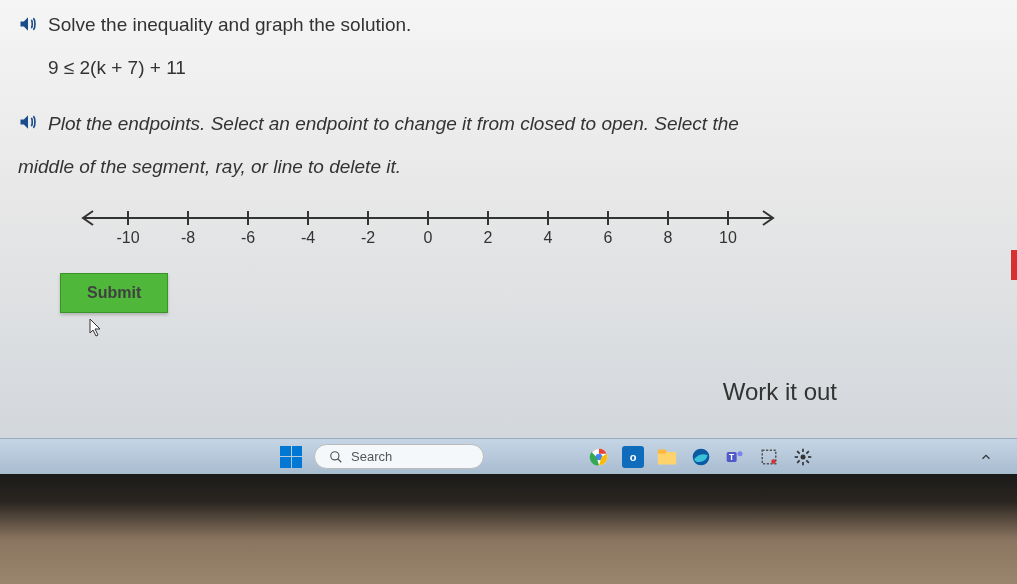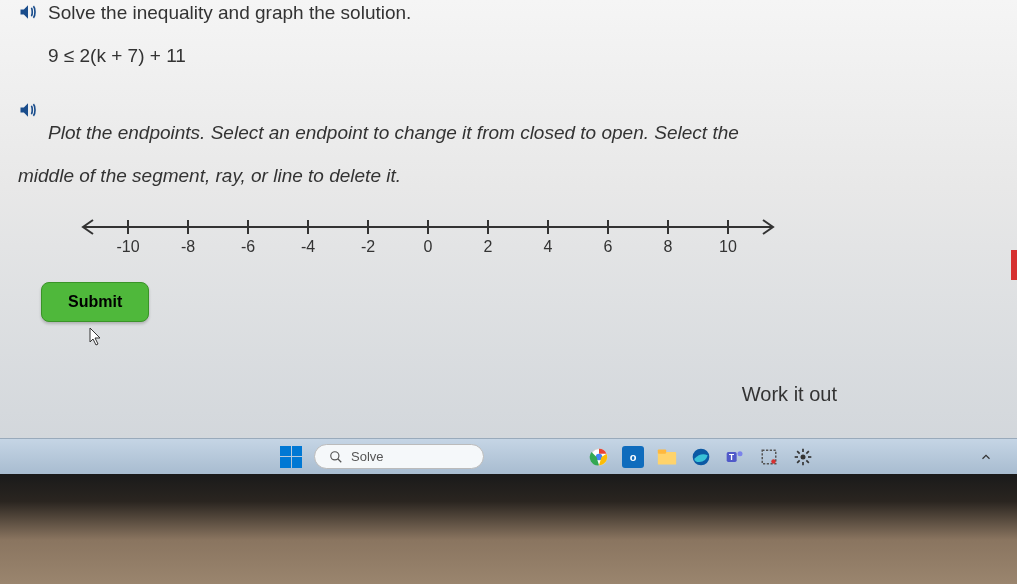--- a/index.html
+++ b/index.html
@@ -8,21 +8,21 @@
       background: #000;
       width: 1017px;
       height: 584px;
       overflow: hidden;
       position: relative;
     }
     .screen {
       background: linear-gradient(180deg, #f5f5f5 0%, #e8e8e8 40%, #d0d5da 100%);
       width: 100%;
       height: 470px;
-      padding: 0 18px 0 18px;
+      padding: 12px 18px 0 18px;
       position: relative;
     }
     .line-group {
       display: flex;
       align-items: flex-start;
       gap: 10px;
       margin-bottom: 18px;
     }
     .audio-icon {
       width: 20px;
@@ -40,61 +40,60 @@
       color: #333;
       margin-left: 30px;
       margin-bottom: 31px;
       font-family: Arial, sans-serif;
     }
     .plot-instructions {
       font-size: 19px;
       color: #333;
       font-style: italic;
       line-height: 1.5;
-      margin-top: 21px;
     }
     .plot-continue {
       font-size: 19px;
       color: #333;
       font-style: italic;
       margin-bottom: 25px;
     }
     .number-line-container {
       margin: 18px 0 20px 50px;
       width: 720px;
       height: 50px;
       position: relative;
     }
     .number-line-svg {
       width: 100%;
       height: 100%;
     }
     .submit-btn {
       background: #4fb83b;
-      color: #000000;
+      color: #404040;
       border: 1px solid #3a9428;
-      border-radius: 8px;
+      border-radius: 0;
       padding: 10px 26px;
       font-size: 16px;
       font-weight: bold;
       cursor: pointer;
-      margin-left: 23px;
+      margin-left: 42px;
       box-shadow: 0 2px 3px rgba(0,0,0,0.2);
     }
     .cursor-icon {
       margin-left: 70px;
       margin-top: 4px;
       font-size: 18px;
       color: #333;
     }
     .work-it-out {
       position: absolute;
       right: 180px;
       bottom: 64px;
-      font-size: 20px;
+      font-size: 24px;
       color: #333;
       text-align: center;
     }
     .help-text {
       position: absolute;
       right: 70px;
       bottom: 34px;
       font-size: 19px;
       color: #333;
     }
@@ -244,21 +243,21 @@
       <div></div>
       <div></div>
       <div></div>
       <div></div>
     </div>
   <div class="search-box">
     <svg width="14" height="14" viewBox="0 0 24 24">
         <circle cx="10" cy="10" r="7" stroke="#555" stroke-width="2" fill="none"></circle>
         <line x1="15" y1="15" x2="21" y2="21" stroke="#555" stroke-width="2"></line>
       </svg>
-    <span>Solve</span>
+    <span>Search</span>
   </div>
   <div style="width:80px"></div>
   <div class="tb-icon">
       <svg width="20" height="20" viewBox="0 0 24 24">
         <circle cx="12" cy="12" r="10" fill="#fff" stroke="#ccc"></circle>
         <circle cx="12" cy="12" r="4" fill="#4285f4"></circle>
         <path d="M12 2 A10 10 0 0 1 21 8 L12 8" fill="#ea4335"></path>
         <path d="M21 8 A10 10 0 0 1 12 22 L15 12" fill="#fbbc05"></path>
         <path d="M12 22 A10 10 0 0 1 3 6 L9 12" fill="#34a853"></path>
       </svg>

